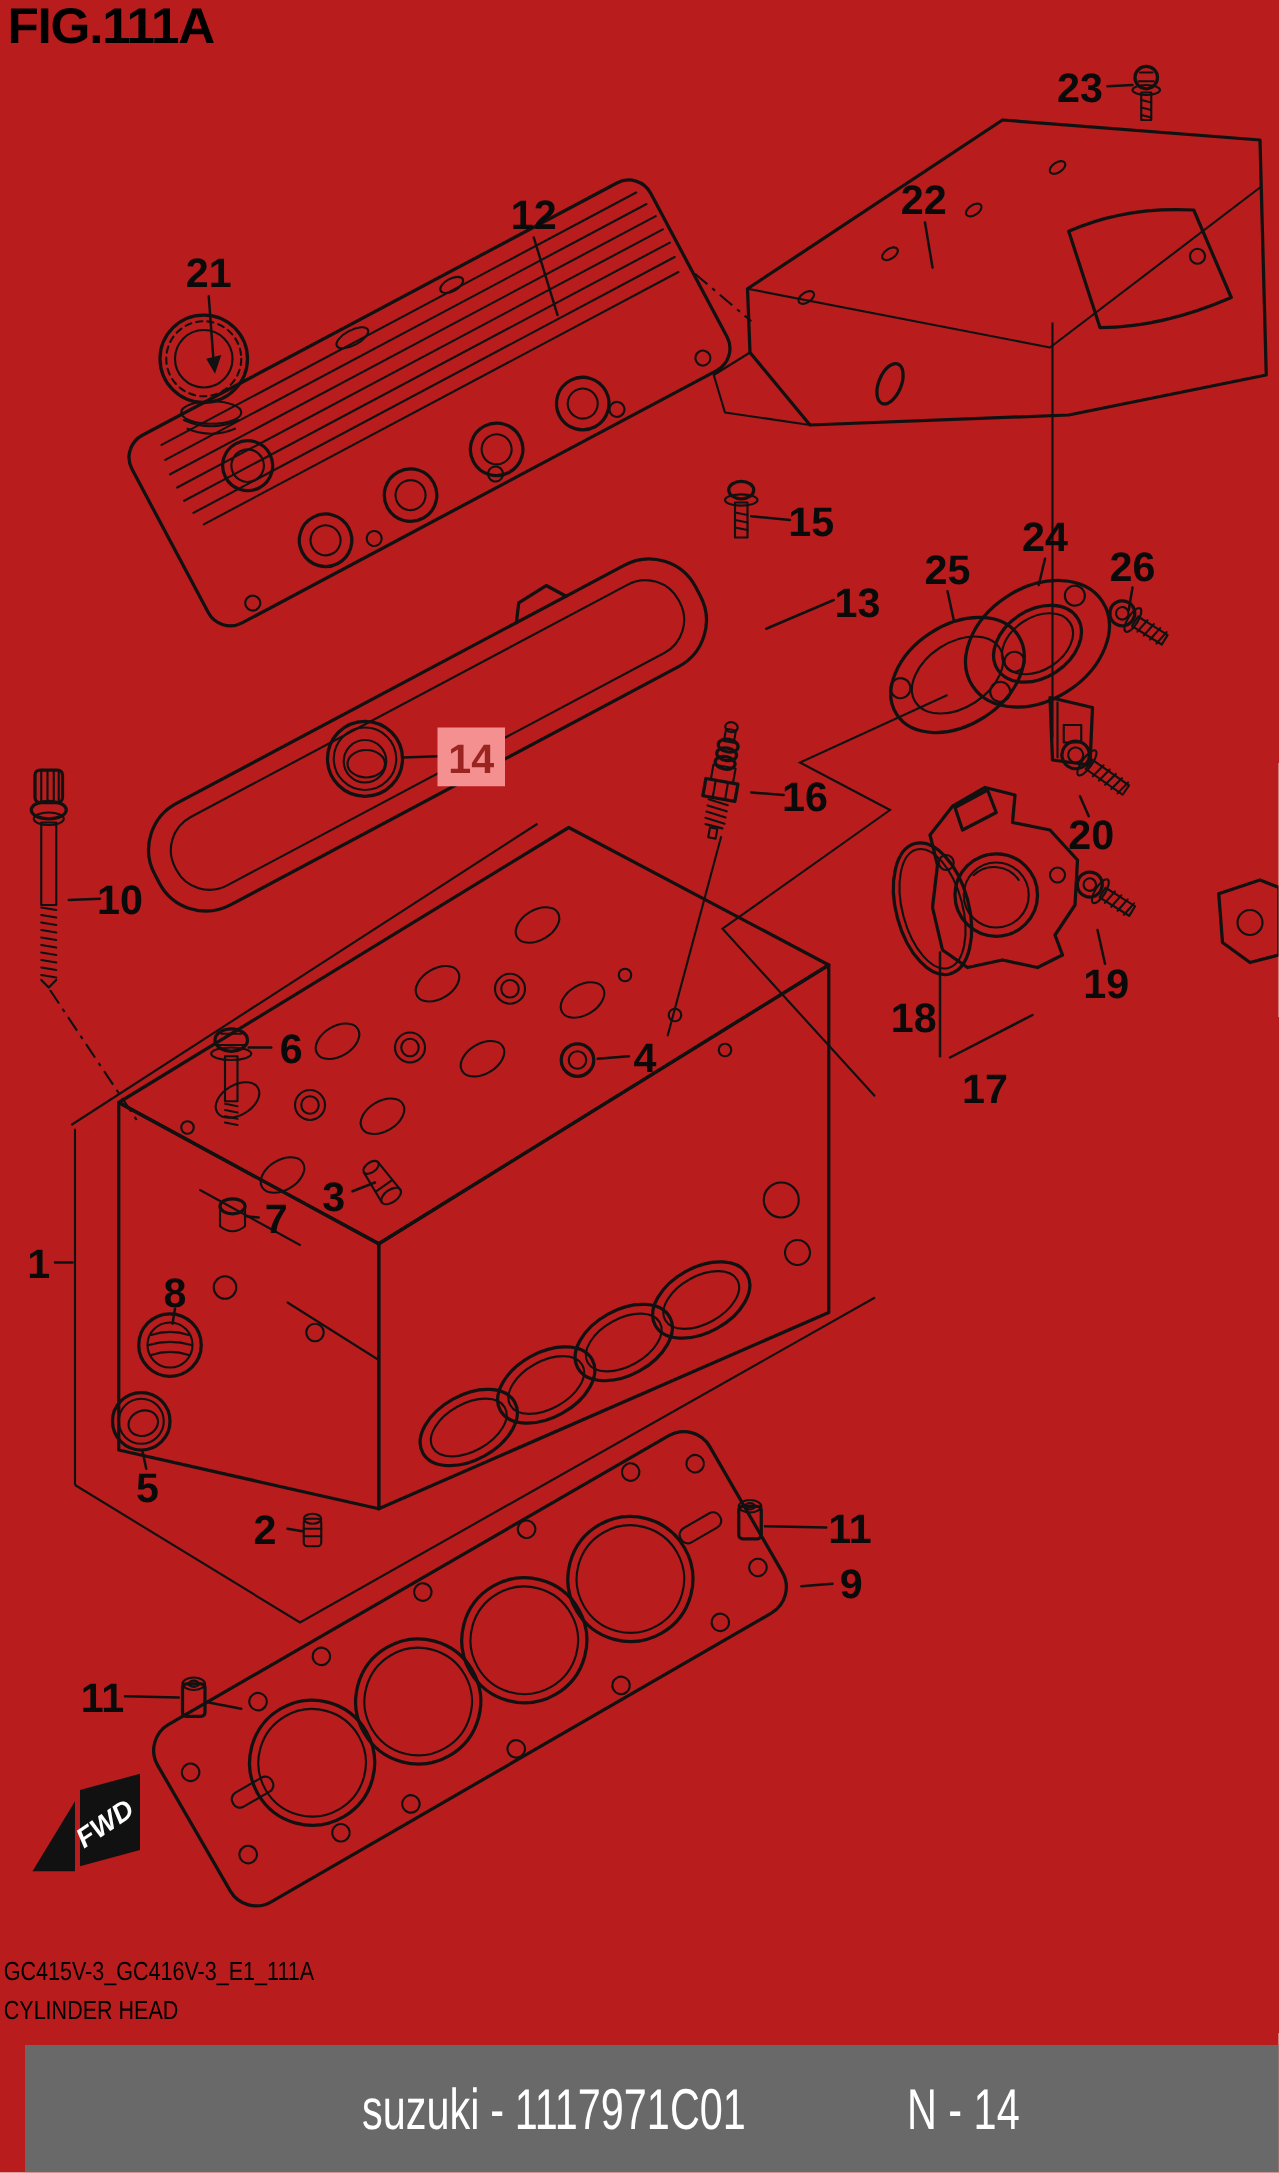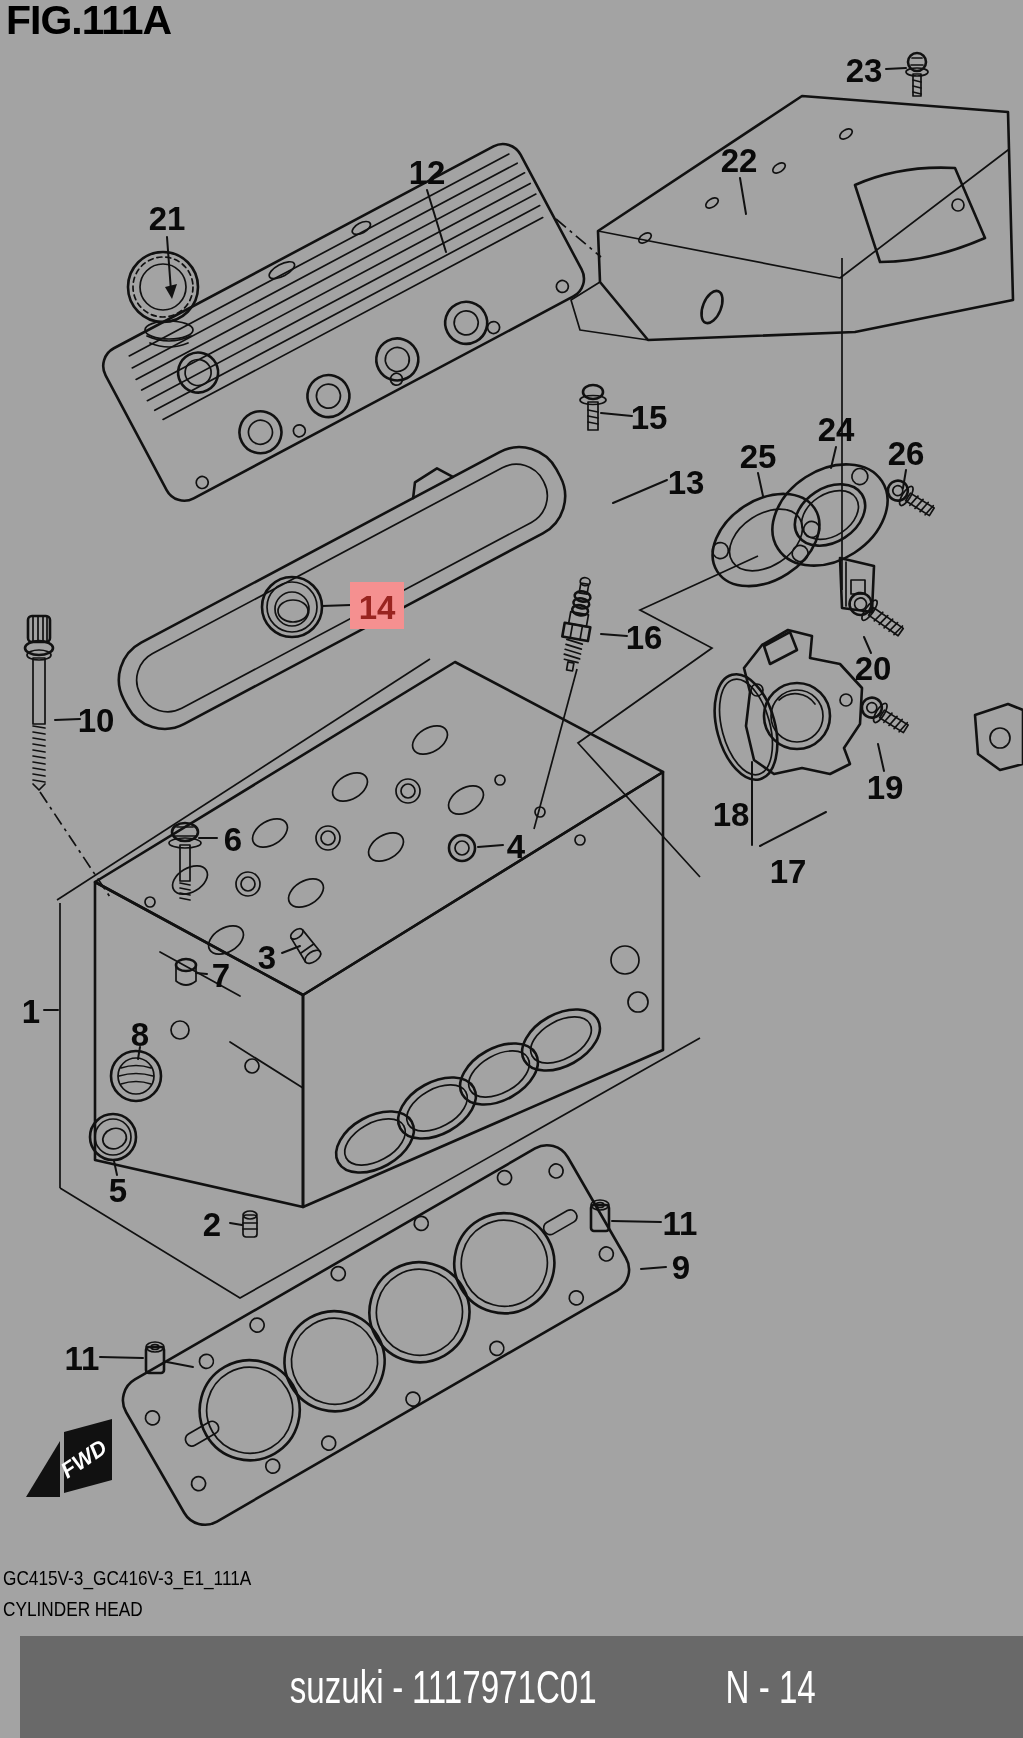--- a/index.html
+++ b/index.html
@@ -1,16 +1,16 @@
 <!DOCTYPE html>
 <html><head>
 <meta charset="utf-8">
 <style>
   html,body{margin:0;padding:0;background:#fff;}
-  .page{position:relative;width:1023px;height:1738px;background:#a3a3a3;
+  .page{position:relative;width:1023px;height:1738px;background:#b91c1c;
         font-family:"Liberation Sans",sans-serif;overflow:hidden;color:#000;}
   .fig-title{position:absolute;left:6px;top:-2px;font-size:41px;font-weight:bold;
              letter-spacing:-1px;transform:scaleY(.98);transform-origin:left top;}
   .diagram-svg{position:absolute;left:0;top:0;width:1023px;height:1738px;}
   .code-line{position:absolute;left:3px;top:1566px;font-size:21px;font-weight:400;
              transform:scaleX(.82);transform-origin:left center;white-space:nowrap;}
   .caption-line{position:absolute;left:3px;top:1597px;font-size:21px;font-weight:400;
              transform:scaleX(.82);transform-origin:left center;white-space:nowrap;}
   .footer-bar{position:absolute;left:0;top:1636px;width:1023px;height:102px;
               display:flex;align-items:center;justify-content:center;gap:52px;}

